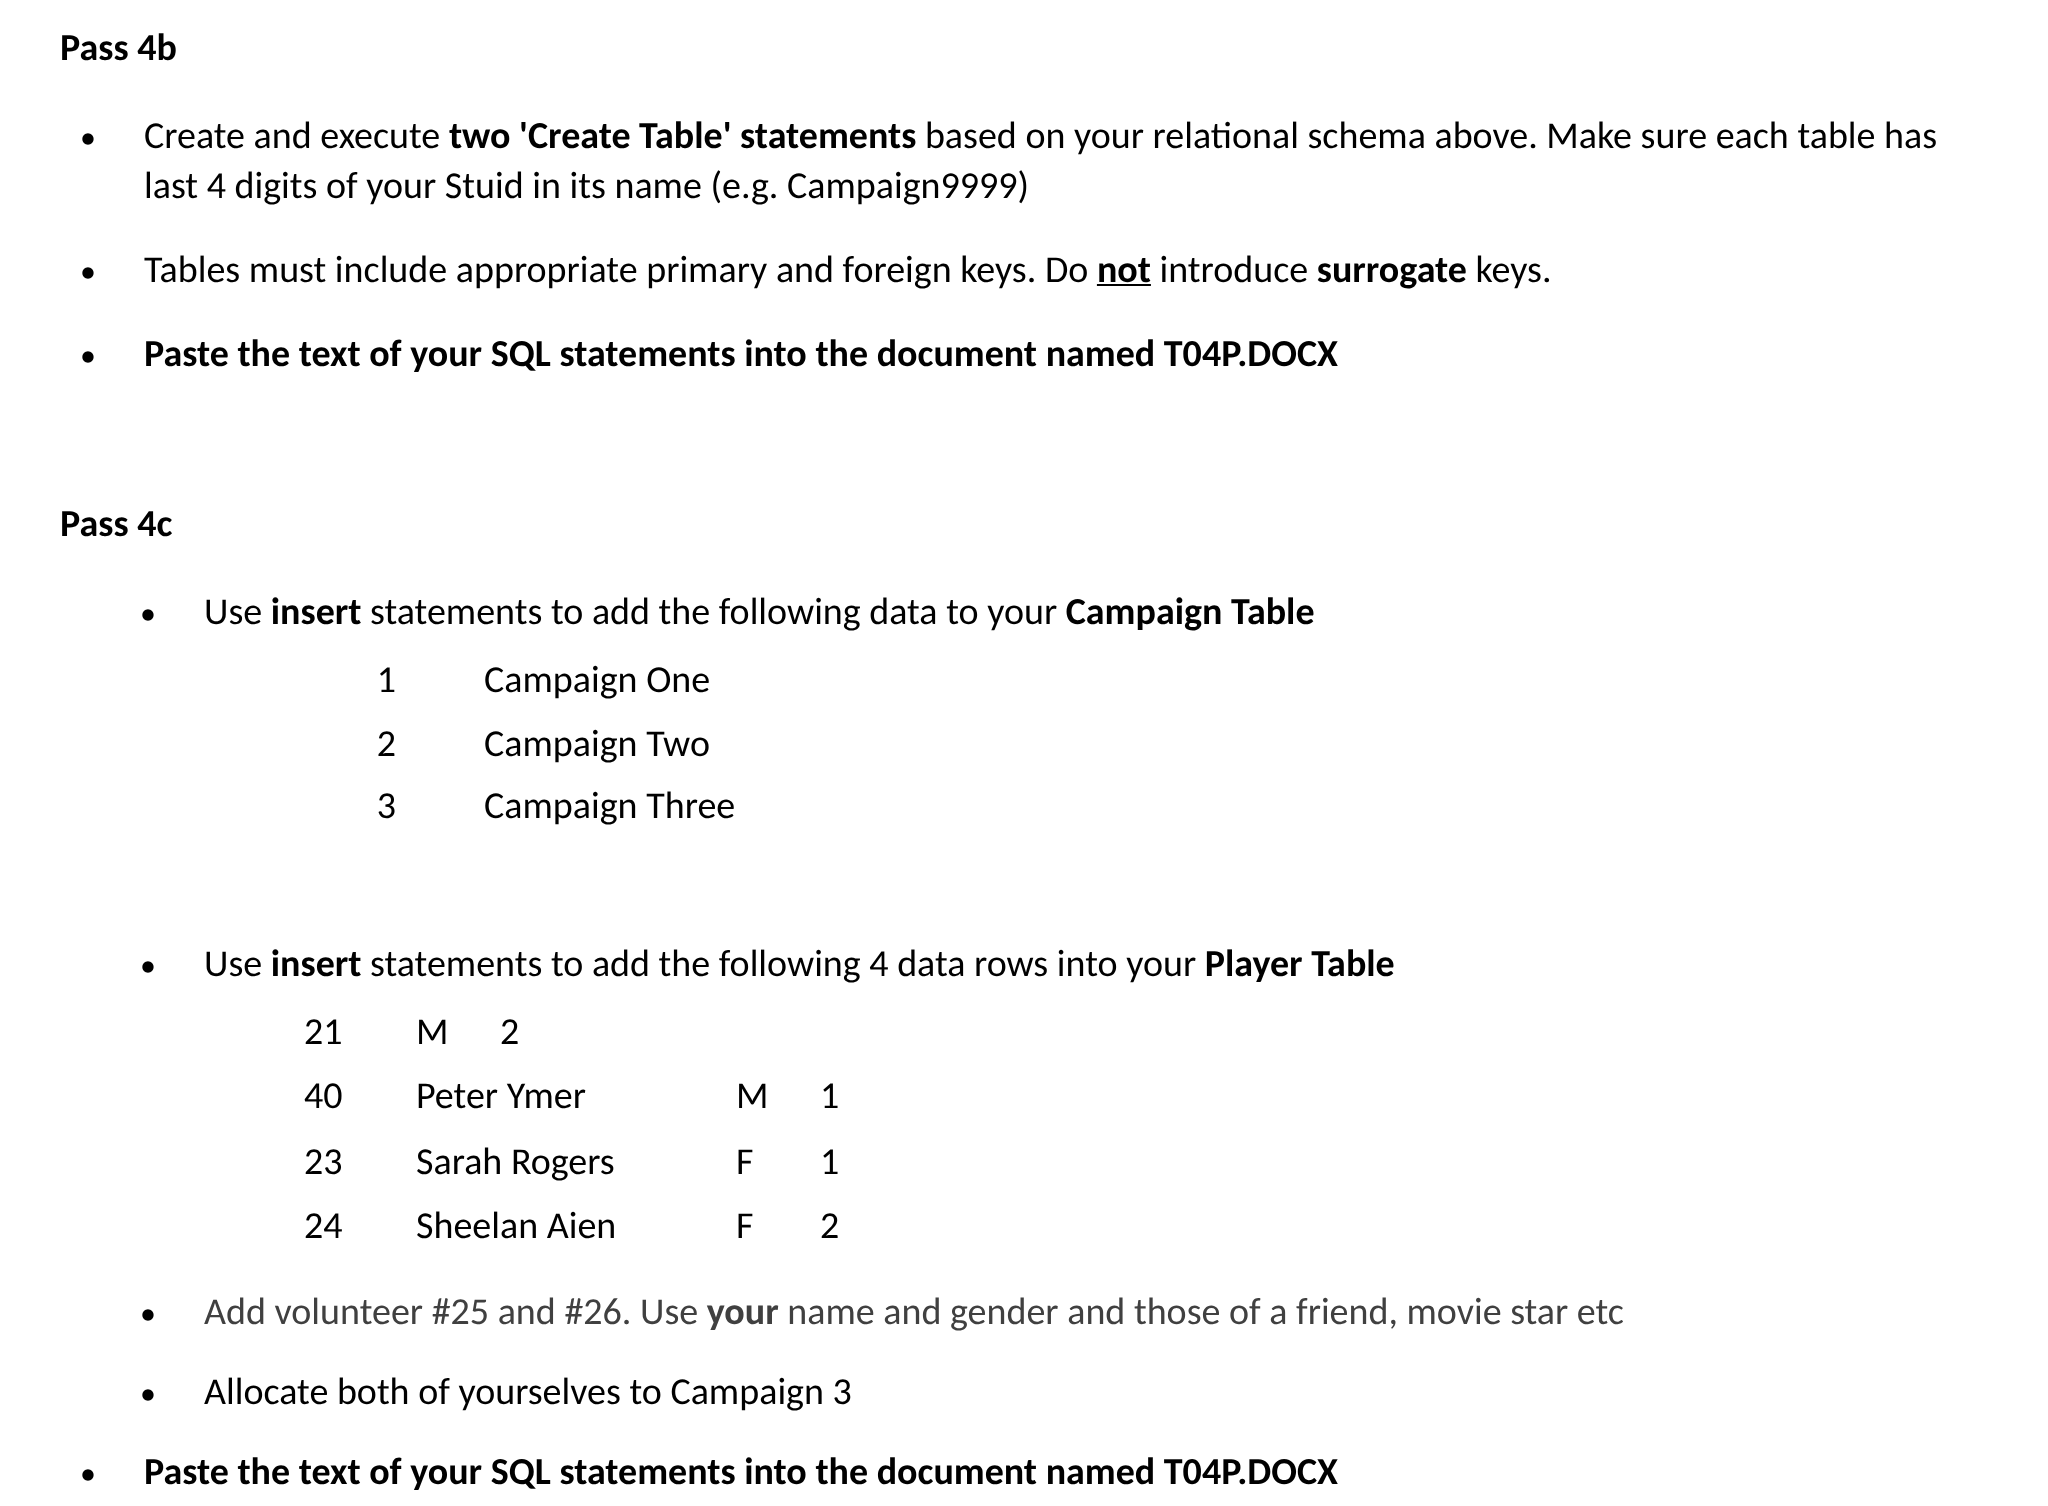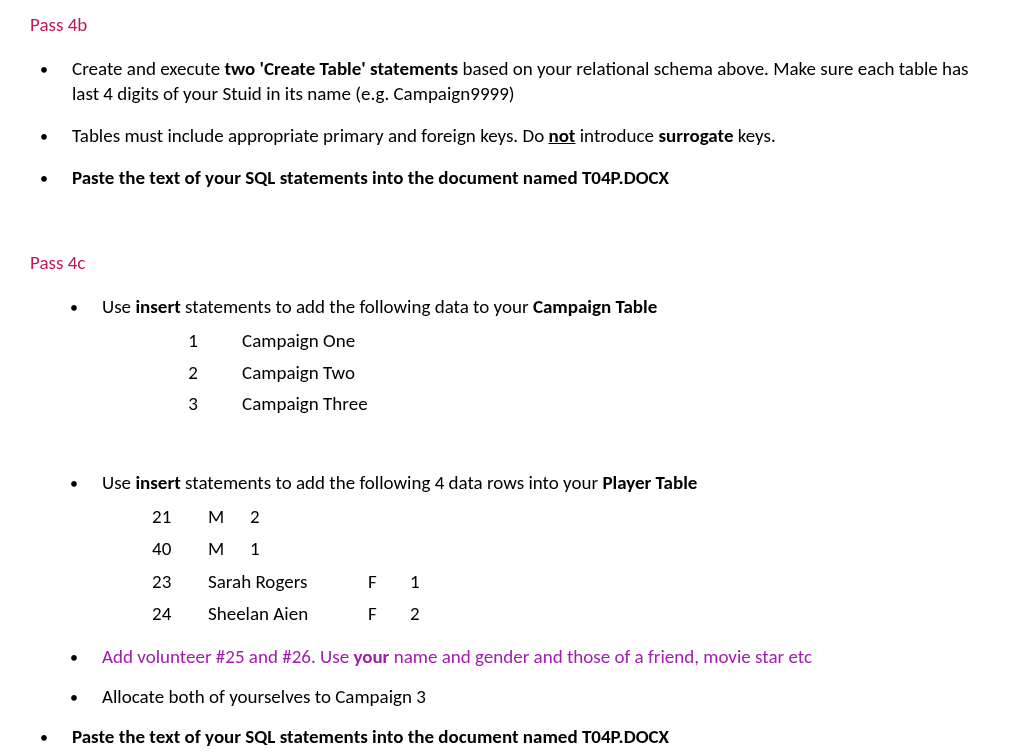--- a/index.html
+++ b/index.html
@@ -9,22 +9,22 @@
       margin: 0;
       padding: 12px 30px 30px 30px;
       font-family: Calibri, "Segoe UI", Arial, sans-serif;
       font-size: 19px;
       line-height: 1.35;
       color: #000;
       background: #fff;
       width: 1024px;
     }
     .section-heading {
-      color: #be185d;
-      font-weight: normal;
+      color: #000000;
+      font-weight: bold;
       margin-bottom: 18px;
       margin-top: 0;
     }
     .section-heading.mt {
       margin-top: 60px;
     }
     ul.top {
       list-style: none;
       padding: 0;
       margin: 0;
@@ -56,21 +56,21 @@
       padding-left: 10px;
     }
     ul.sub > li .li-body {
       flex: 1;
     }
     ul.sub.gap-top {
       margin-top: 50px;
     }
     .bold { font-weight: bold; }
     .underline { text-decoration: underline; }
-    .red { color: #a21caf; }
+    .red { color: #404040; }
     .bullet-dot {
       font-size: 16px;
     }
     .data-grid {
       margin-left: 44px;
       margin-top: 6px;
     }
     .campaign-row {
       display: flex;
       line-height: 1.65;
@@ -157,20 +157,21 @@
     <span class="li-body">
       <span>Use </span><span class="bold">insert</span><span> statements to add the following 4 data rows into your </span><span class="bold">Player Table</span>
       <div class="data-grid">
         <div class="player-row">
           <span class="p-id">21</span>
           <span class="p-g">M</span>
           <span class="p-c">2</span>
         </div>
         <div class="player-row">
           <span class="p-id">40</span>
+          <span class="p-name">Peter Ymer</span>
           <span class="p-g">M</span>
           <span class="p-c">1</span>
         </div>
         <div class="player-row">
           <span class="p-id">23</span>
           <span class="p-name">Sarah Rogers</span>
           <span class="p-g">F</span>
           <span class="p-c">1</span>
         </div>
         <div class="player-row">

